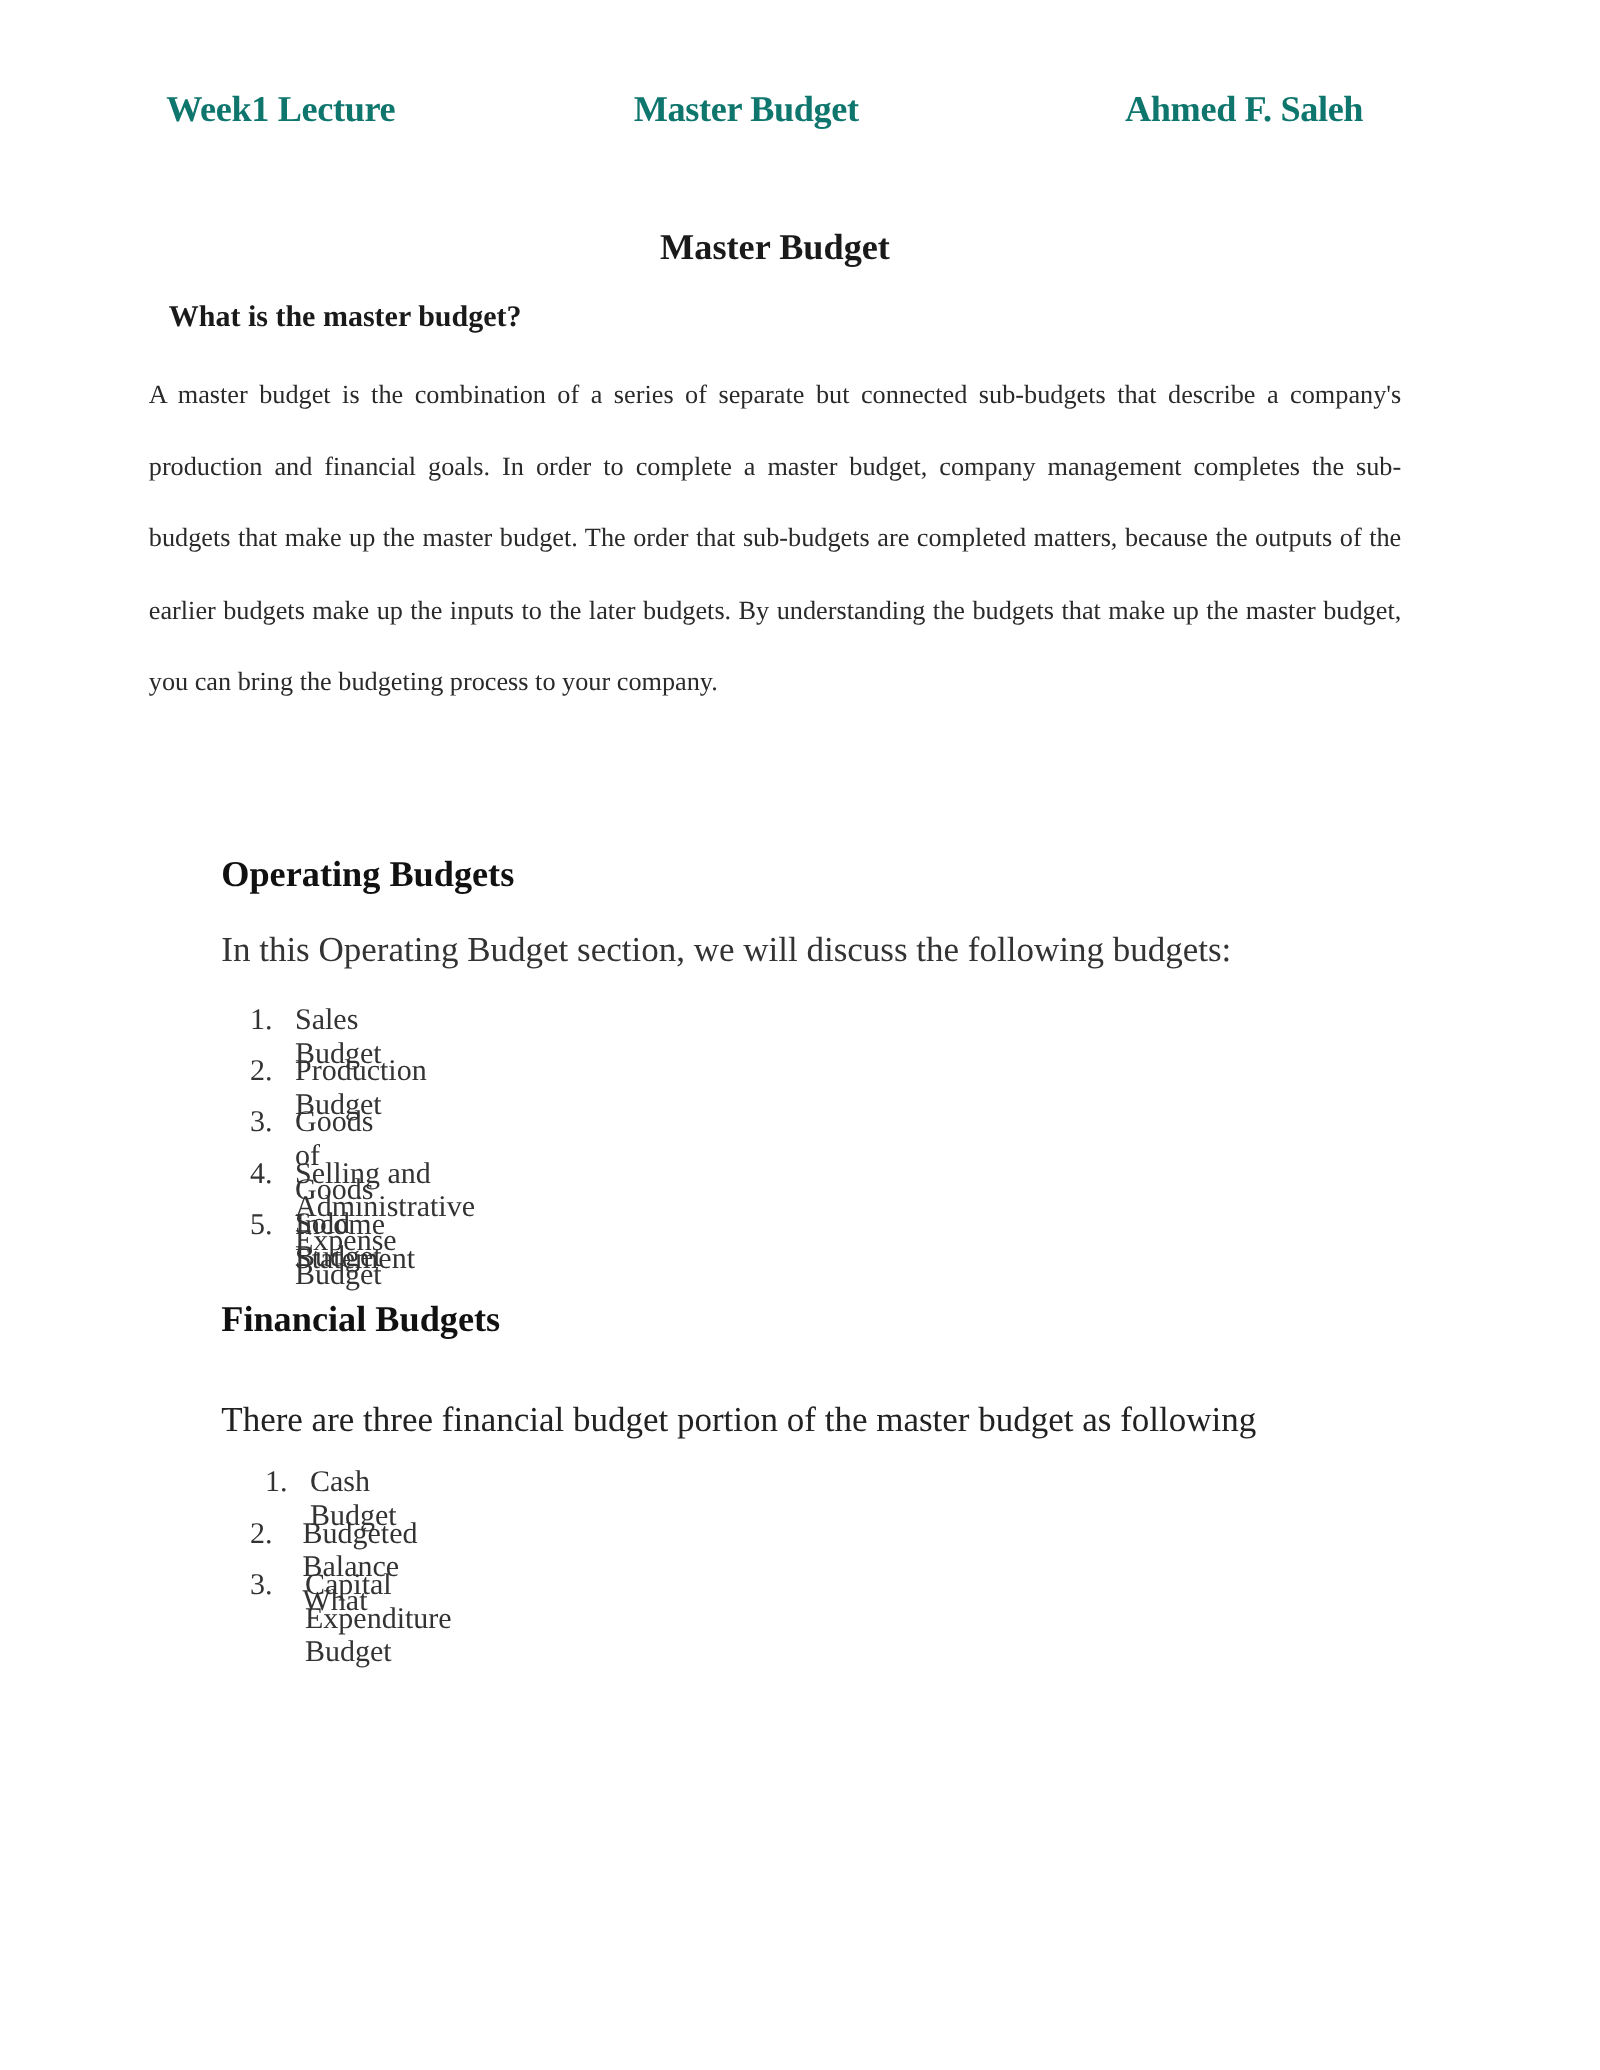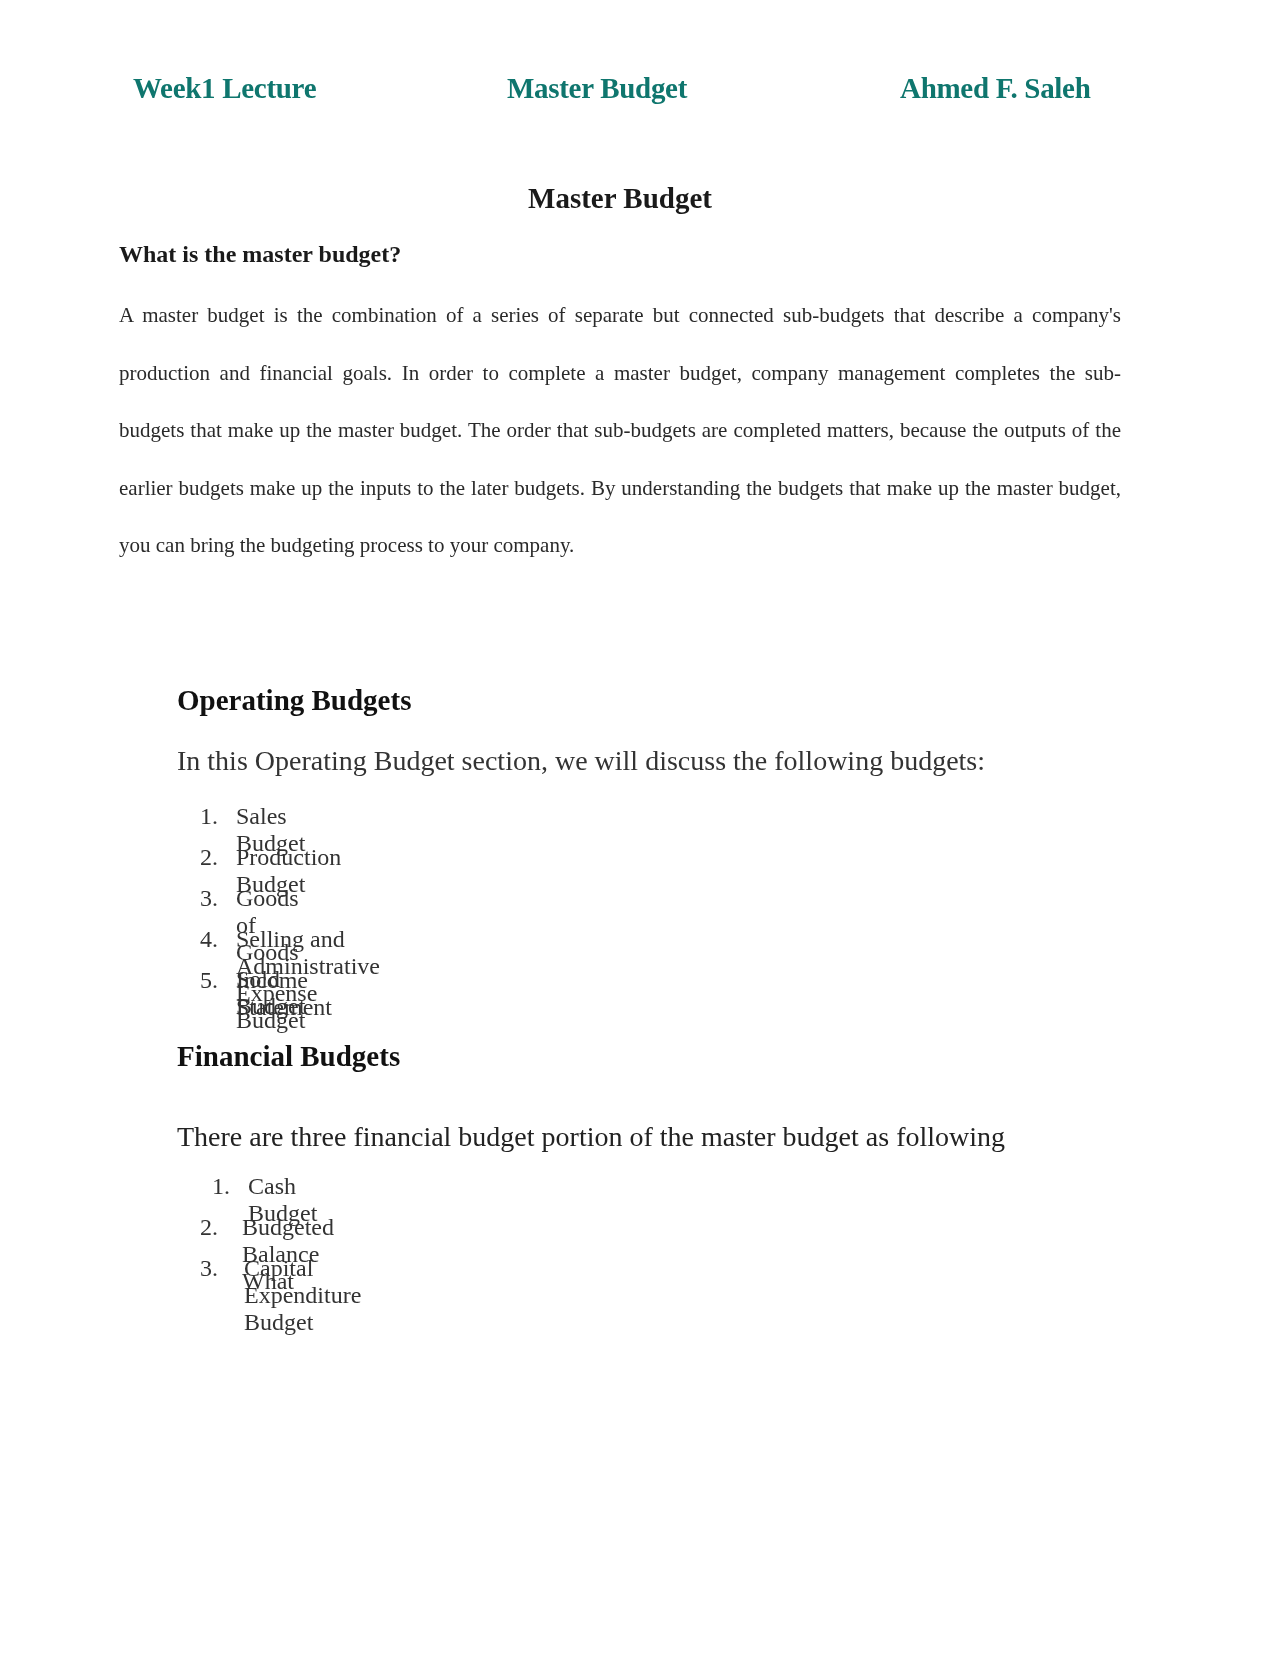--- a/index.html
+++ b/index.html
@@ -4,21 +4,21 @@
   <style>
     html, body { margin: 0; padding: 0; background: #ffffff; }
     body { width: 1280px; height: 1656px; position: relative; overflow: hidden;
       font-family: "Liberation Serif", "DejaVu Serif", serif; color: #222; }
     .hdr { position: absolute; top: 72px; font-weight: bold; font-size: 29px; color: #0f766e; letter-spacing: -0.3px; }
     #h-left { left: 133px; }
     #h-center { left: 507px; }
     #h-right { left: 900px; }
     .title { position: absolute; top: 182px; left: 0; width: 1240px; text-align: center;
       font-weight: bold; font-size: 29px; color: #1a1a1a; }
-    .subq { position: absolute; top: 241px; left: 119px; font-weight: bold; font-size: 24px; color: #1a1a1a; }
+    .subq { position: absolute; top: 241px; left: 135px; font-weight: bold; font-size: 24px; color: #1a1a1a; }
     .para { position: absolute; top: 287px; left: 119px; width: 1002px; font-size: 21px;
       line-height: 57.5px; text-align: justify; color: #2a2a2a; }
     .sec-head { position: absolute; left: 177px; font-weight: bold; font-size: 29px; color: #111; }
     #op-head { top: 684px; text-align: center; }
     #fin-head { top: 1040px; }
     .intro { position: absolute; left: 177px; font-size: 28px; color: #333; }
     #op-intro { top: 745px; }
     #fin-intro { top: 1121px; color: #222; }
     .list { position: absolute; left: 0; margin: 0; padding: 0; list-style: none; font-size: 24px; color: #333; }
     .list li { position: relative; height: 41px; }

